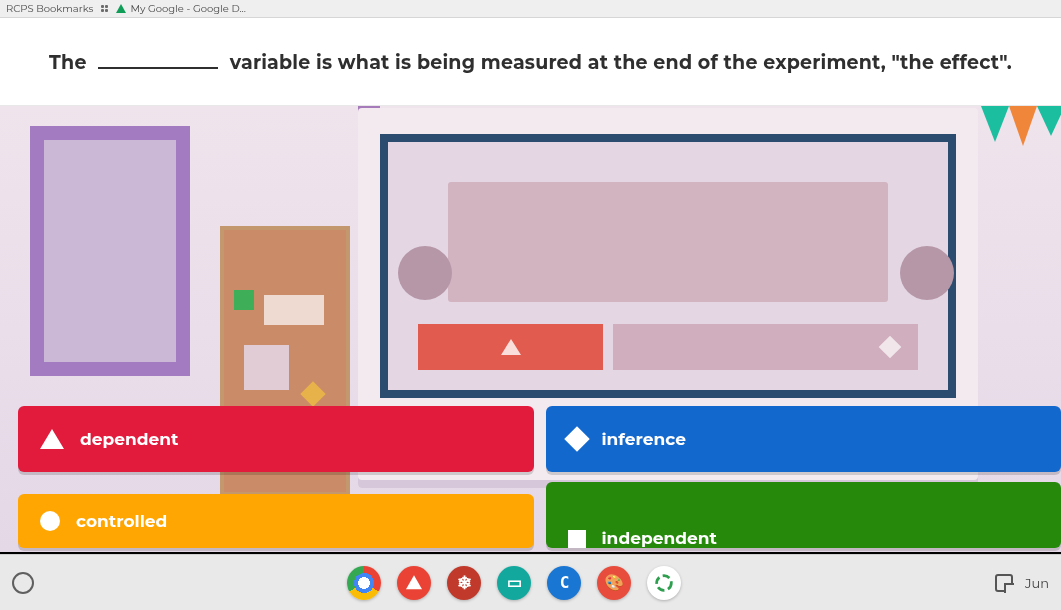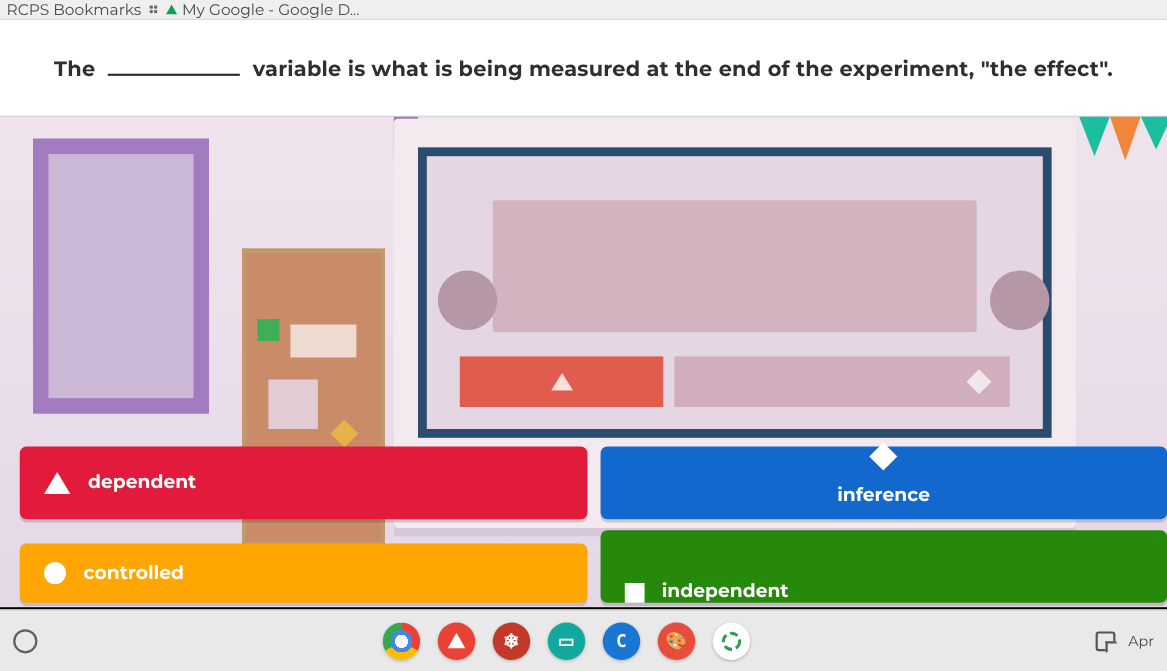--- a/index.html
+++ b/index.html
@@ -11,21 +11,21 @@
     overflow: hidden;
     position: relative;
   }
   .browser-bar {
     height: 18px;
     background: #efefef;
     display: flex;
     align-items: center;
     gap: 8px;
     padding: 0 6px;
-    font-size: 14px;
+    font-size: 10px;
     color: #4a4a4a;
     border-bottom: 1px solid #d6d6d6;
   }
   .browser-bar .bookmark {
     display: flex;
     align-items: center;
     gap: 4px;
   }
   .apps-icon {
     display: inline-grid;
@@ -164,21 +164,21 @@
     padding: 0 22px;
     color: #fff;
     font-weight: 700;
     font-size: 17px;
     border-radius: 6px;
     cursor: pointer;
     box-shadow: 0 3px 0 rgba(0,0,0,.15);
   }
   .answer .shape { flex:0 0 auto; display:flex; align-items:center; justify-content:center; }
   .ans-red    { background:#e21b3c; }
-  .ans-blue   { background:#1368ce;flex-direction:column; }
+  .ans-blue   { background:#1368ce; }
   .ans-yellow { background:#ffa602;margin-top:12px; }
   .ans-green  { background:#26890c;align-items:flex-end; }
 
   .shape-triangle {
     width:0;height:0;
     border-left:12px solid transparent;
     border-right:12px solid transparent;
     border-bottom:20px solid #fff;
   }
   .shape-diamond {
@@ -342,15 +342,15 @@
     <div class="app-icon palette">🎨</div>
     <div class="app-icon gspin">
       <svg viewBox="0 0 24 24">
           <circle cx="12" cy="12" r="8" fill="none" stroke="#2e9e4f" stroke-width="3" stroke-dasharray="8 4"></circle>
         </svg>
     </div>
   </div>
   <div class="spacer"></div>
   <div class="tray">
     <div class="box-icon"></div>
-    <span>Apr</span>
+    <span>Jun</span>
   </div>
 </div>
 
 </body></html>

